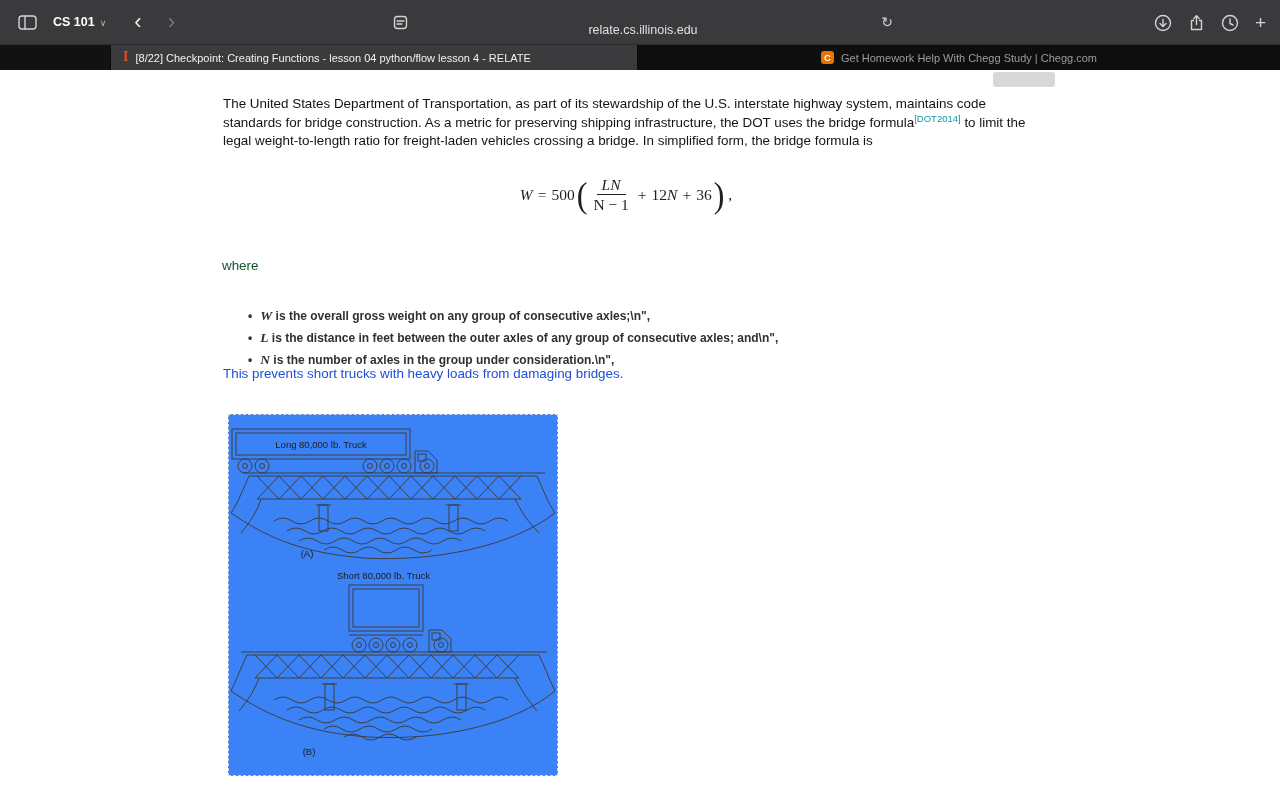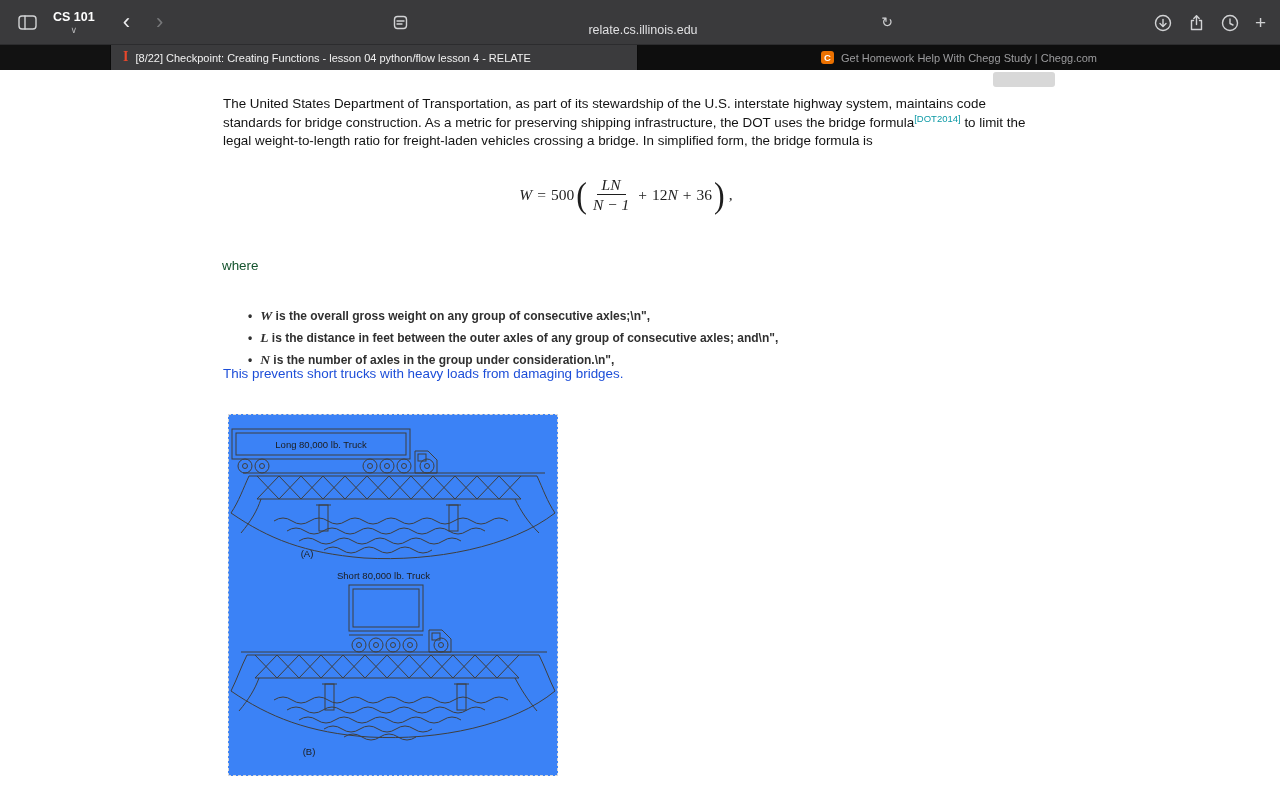--- a/index.html
+++ b/index.html
@@ -11,21 +11,21 @@
 
   
   .toolbar {
     position:absolute; top:0; left:0; width:1280px; height:45px;
     background:#3a3a3c; border-bottom:1px solid #2c2c2e;
     color:#e6e6e8; display:flex; align-items:center;
   }
   .tb-left { display:flex; align-items:center; margin-left:18px; gap:0; }
   .icon-btn { display:flex; align-items:center; justify-content:center; cursor:default; }
   .icon-btn svg { stroke:#d2d3d5; fill:none; stroke-width:1.4; stroke-linecap:round; stroke-linejoin:round; }
-  .profile { display:flex; align-items:center; margin-left:16px; font-size:12.5px; font-weight:700; color:#fff;flex-direction:column; }
+  .profile { display:flex; align-items:center; gap:5px; margin-left:16px; font-size:12.5px; font-weight:700; color:#fff; }
   .profile .chev { font-size:9px; color:#b8b8ba; font-weight:400; transform:translateY(1px); }
   .nav-back { font-size:22px; color:#ececee; margin-left:28px; line-height:1; }
   .nav-fwd  { font-size:22px; color:#77787a; margin-left:26px; line-height:1; }
 
   .urlbox {
     position:absolute; left:385px; top:8px; width:516px; height:29px;
     display:flex; align-items:flex-end; justify-content:center;
     font-size:12.5px; color:#e0e0e2;
   }
   .urlbox .reader { position:absolute; left:8px; top:7px; }
@@ -71,21 +71,21 @@
   .formula {
     position:absolute; left:223px; top:106px; width:806px;
     display:flex; justify-content:center; align-items:center;
     font-family:"Liberation Serif", serif; font-size:15.5px; color:#1e1e1e;
   }
   .formula .mi { font-style:italic; }
   .formula .mo { margin:0 5px; }
   .formula .mn { font-style:normal;font-family:Liberation Serif, serif; }
   .frac { display:inline-flex; flex-direction:column; align-items:center; line-height:1.12; margin:0 4px;text-align:center; }
   .frac .num { padding:0 5px 1px 5px; border-bottom:1px solid #1e1e1e; font-style:italic; }
-  .frac .den { padding-top:1px; font-style:italic; }
+  .frac .den { padding-top:1px; }
   .paren { font-size:32px; font-weight:300; transform:scaleY(1.12); line-height:1; margin:0 2px; font-style:normal; }
   .trail-comma { margin-left:2px; }
 
   .where { position:absolute; left:222px; top:188px; font-size:13.4px; color:#14532d; }
 
   .bullets { position:absolute; left:240px; top:230px; margin:8px; padding:0; list-style:none;font-weight:bold; }
   .bullets li { font-size:12px; color:#303030; margin-bottom:5px; line-height:1.25; }
   .bullets li::before { content:"•"; margin-right:8px; color:#303030; }
   .bullets .var { font-family:"Liberation Serif", serif; font-style:italic; font-size:13.5px; }
 

